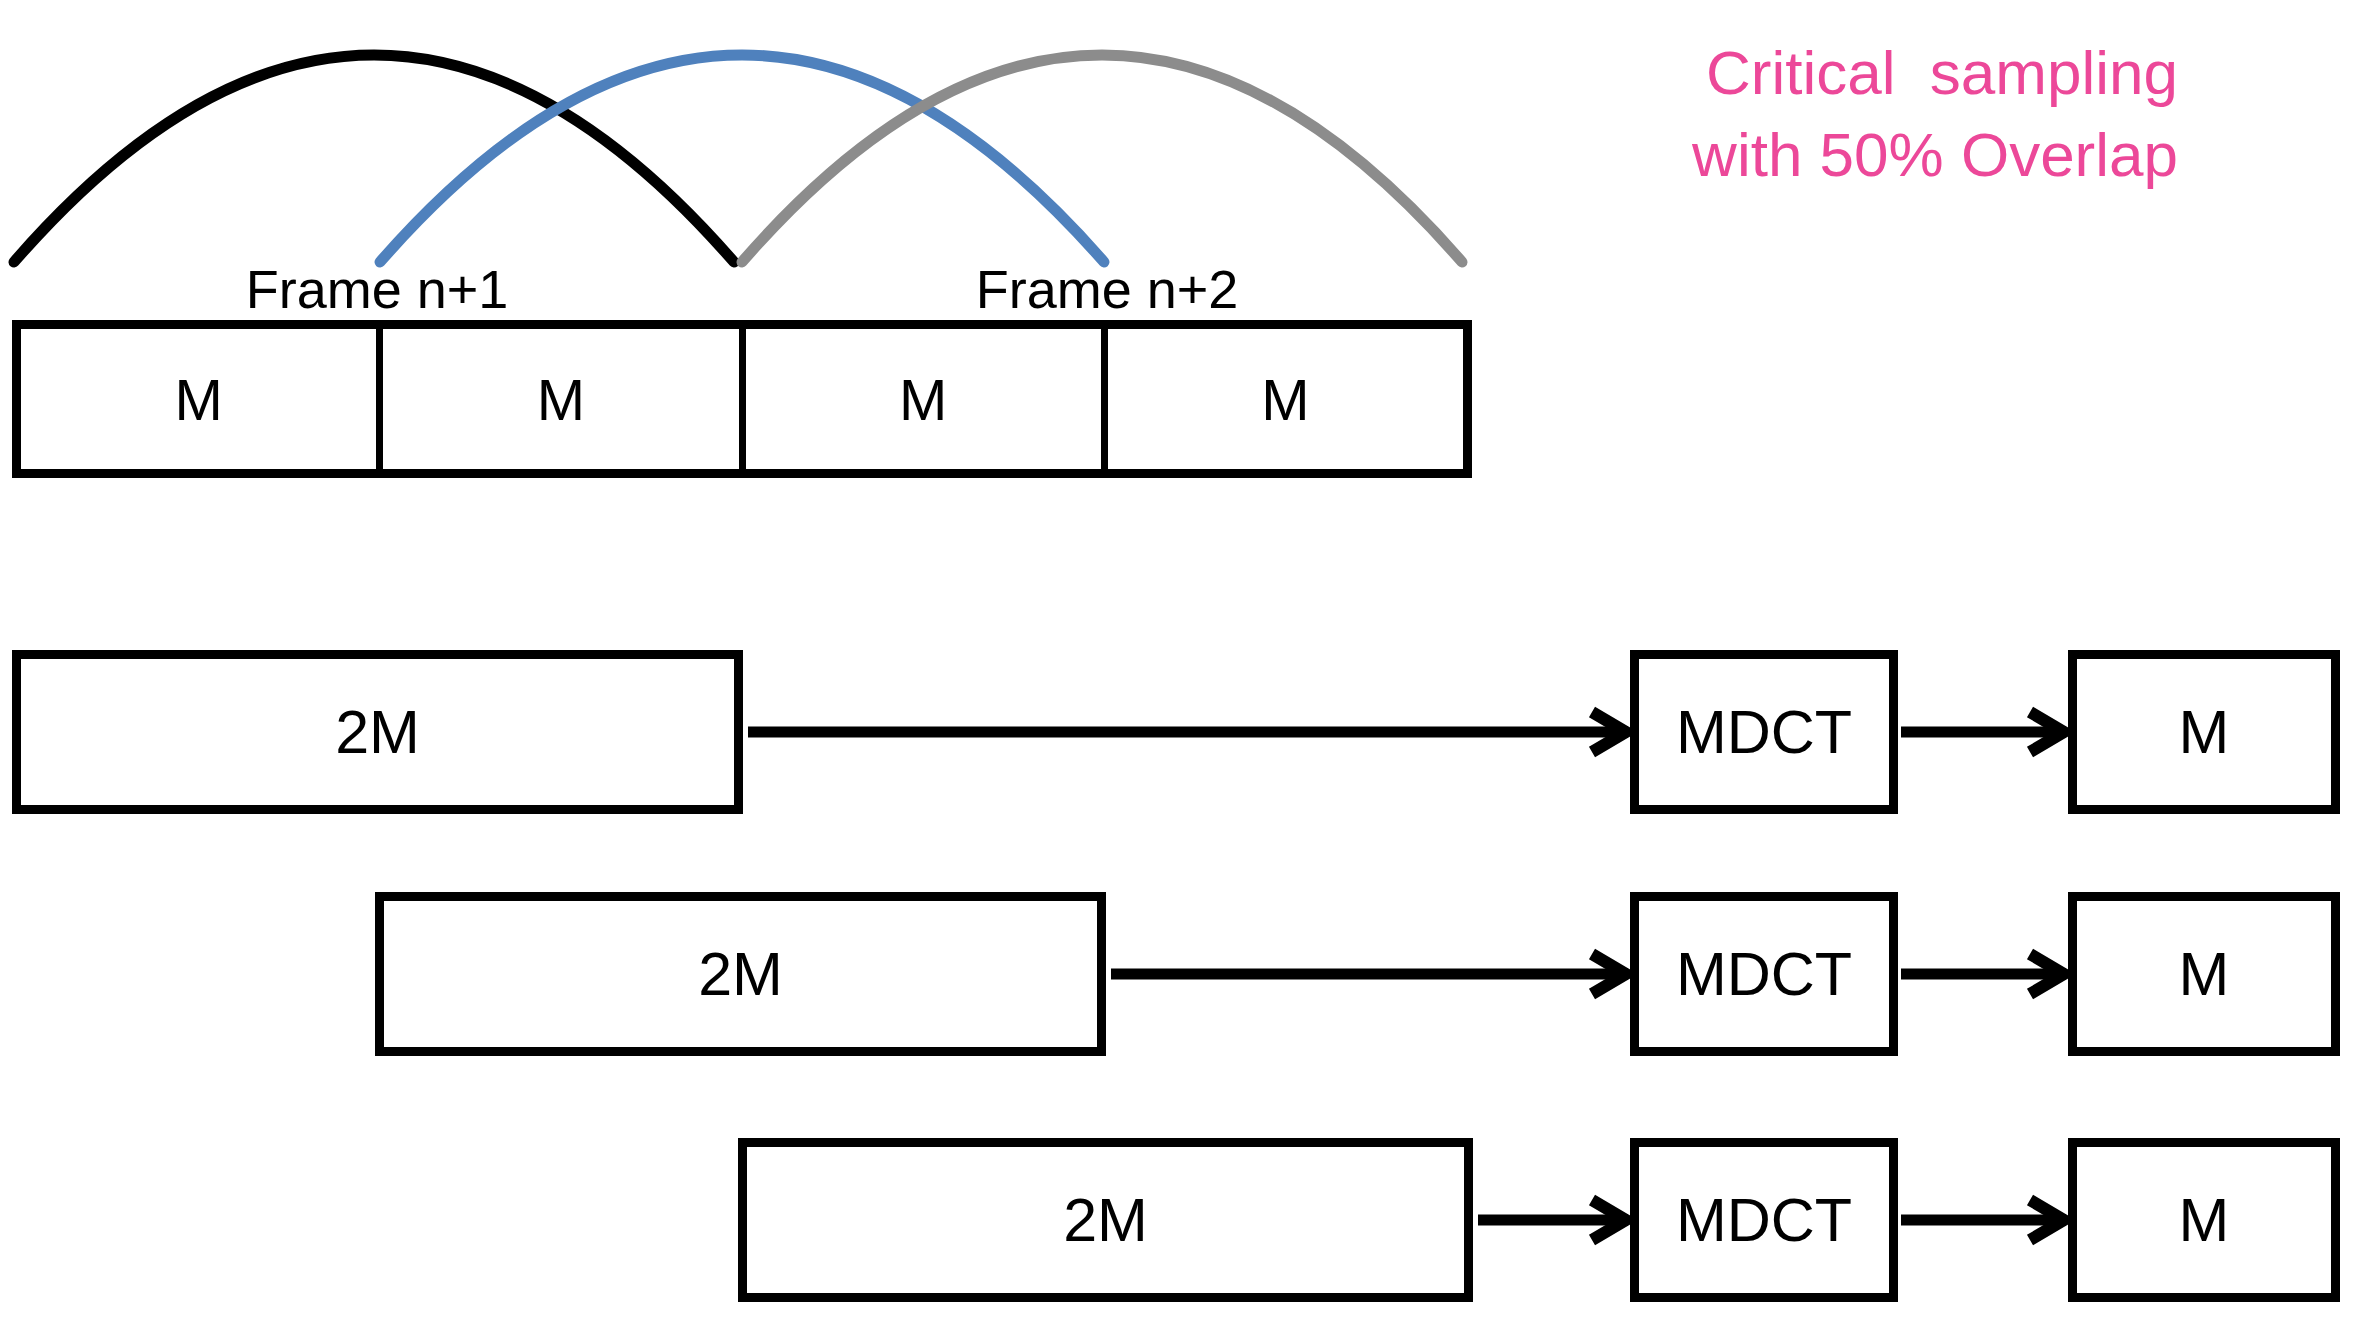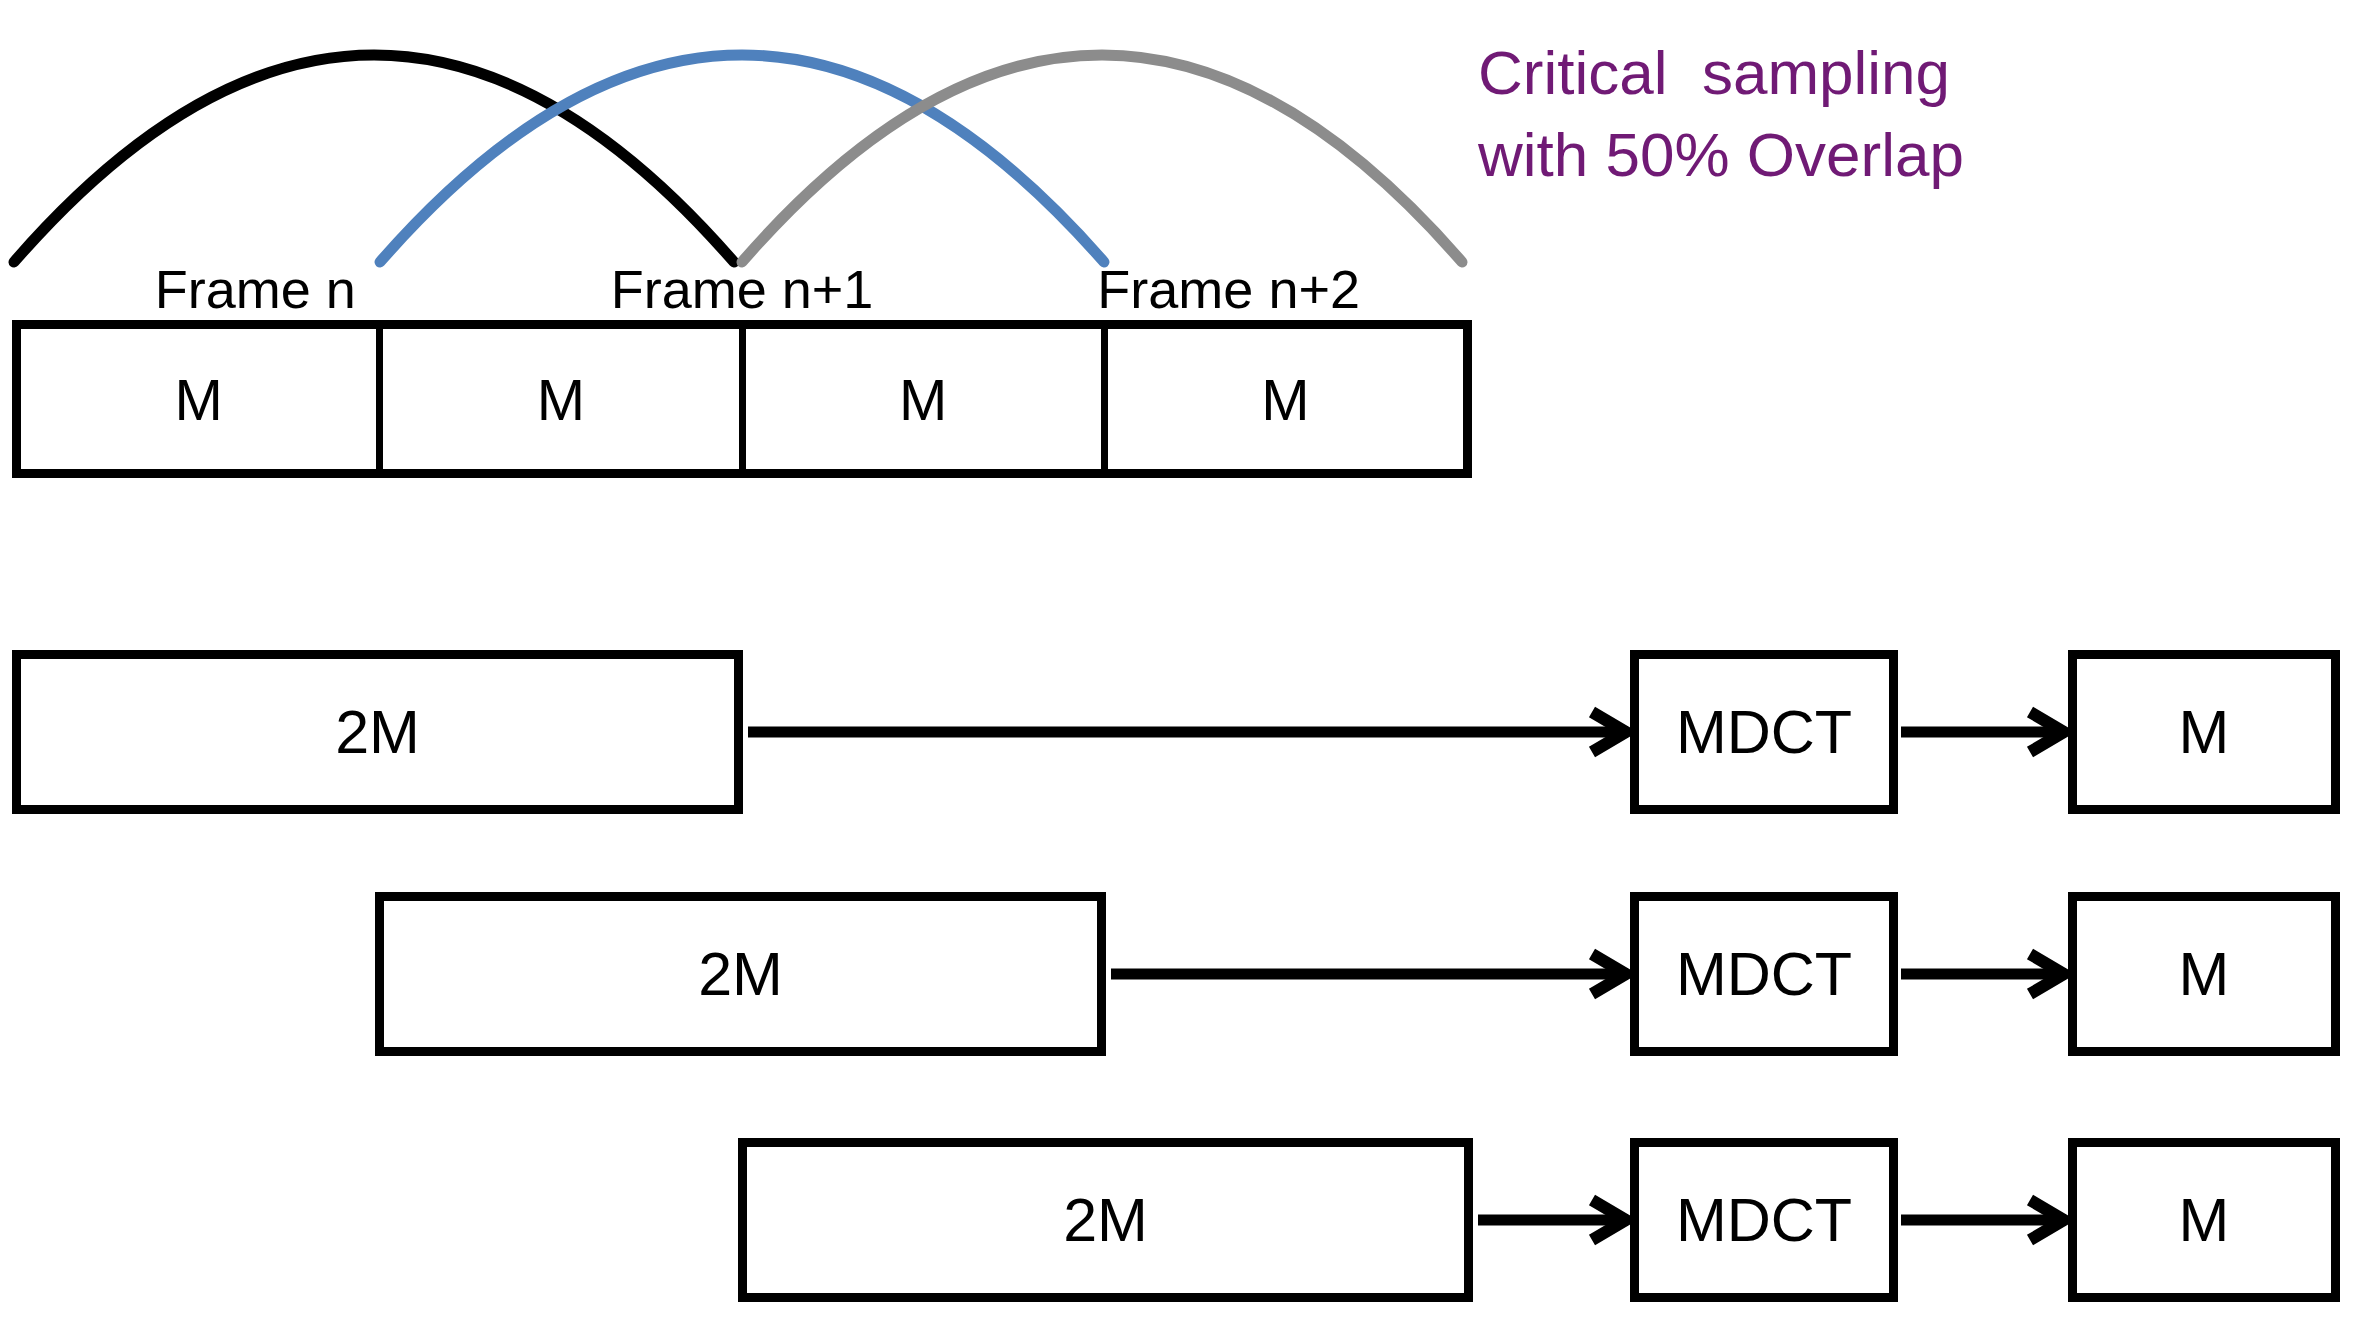--- a/index.html
+++ b/index.html
@@ -20,21 +20,22 @@
     width: 2354px; height: 1318px;
     pointer-events: none;
   }
   .title {
     position: absolute;
     left: 1478px; top: 32px;
     width: 700px;
     font-size: 62px;
     line-height: 82px;
     white-space: pre-wrap;
-    color: #701a75;
+    color: #ec4899;
+    text-align: right;
   }
   .frame-labels {
     position: absolute;
     left: 12px; top: 260px;
     width: 1460px; height: 58px;
     display: flex;
   }
   .frame-labels .flabel {
     flex: 1 1 0;
     text-align: center;
@@ -115,21 +116,20 @@
     <g>
       <line x1="1901" y1="1220" x2="2054" y2="1220" stroke-width="11" stroke="#000000"></line>
       <polyline points="2030,1200 2064,1220 2030,1240" fill="none" stroke-width="12" stroke="#000000"></polyline>
     </g>
   </svg>
 
   <div class="title">Critical  sampling
 with 50% Overlap</div>
 
   <div class="frame-labels">
-    <span class="flabel">Frame n</span>
     <span class="flabel">Frame n+1</span>
     <span class="flabel">Frame n+2</span>
   </div>
 
   <div class="frames-strip">
     <div class="frame-cell">
       <span>M</span>
     </div>
     <div class="frame-cell">
       <span>M</span>

